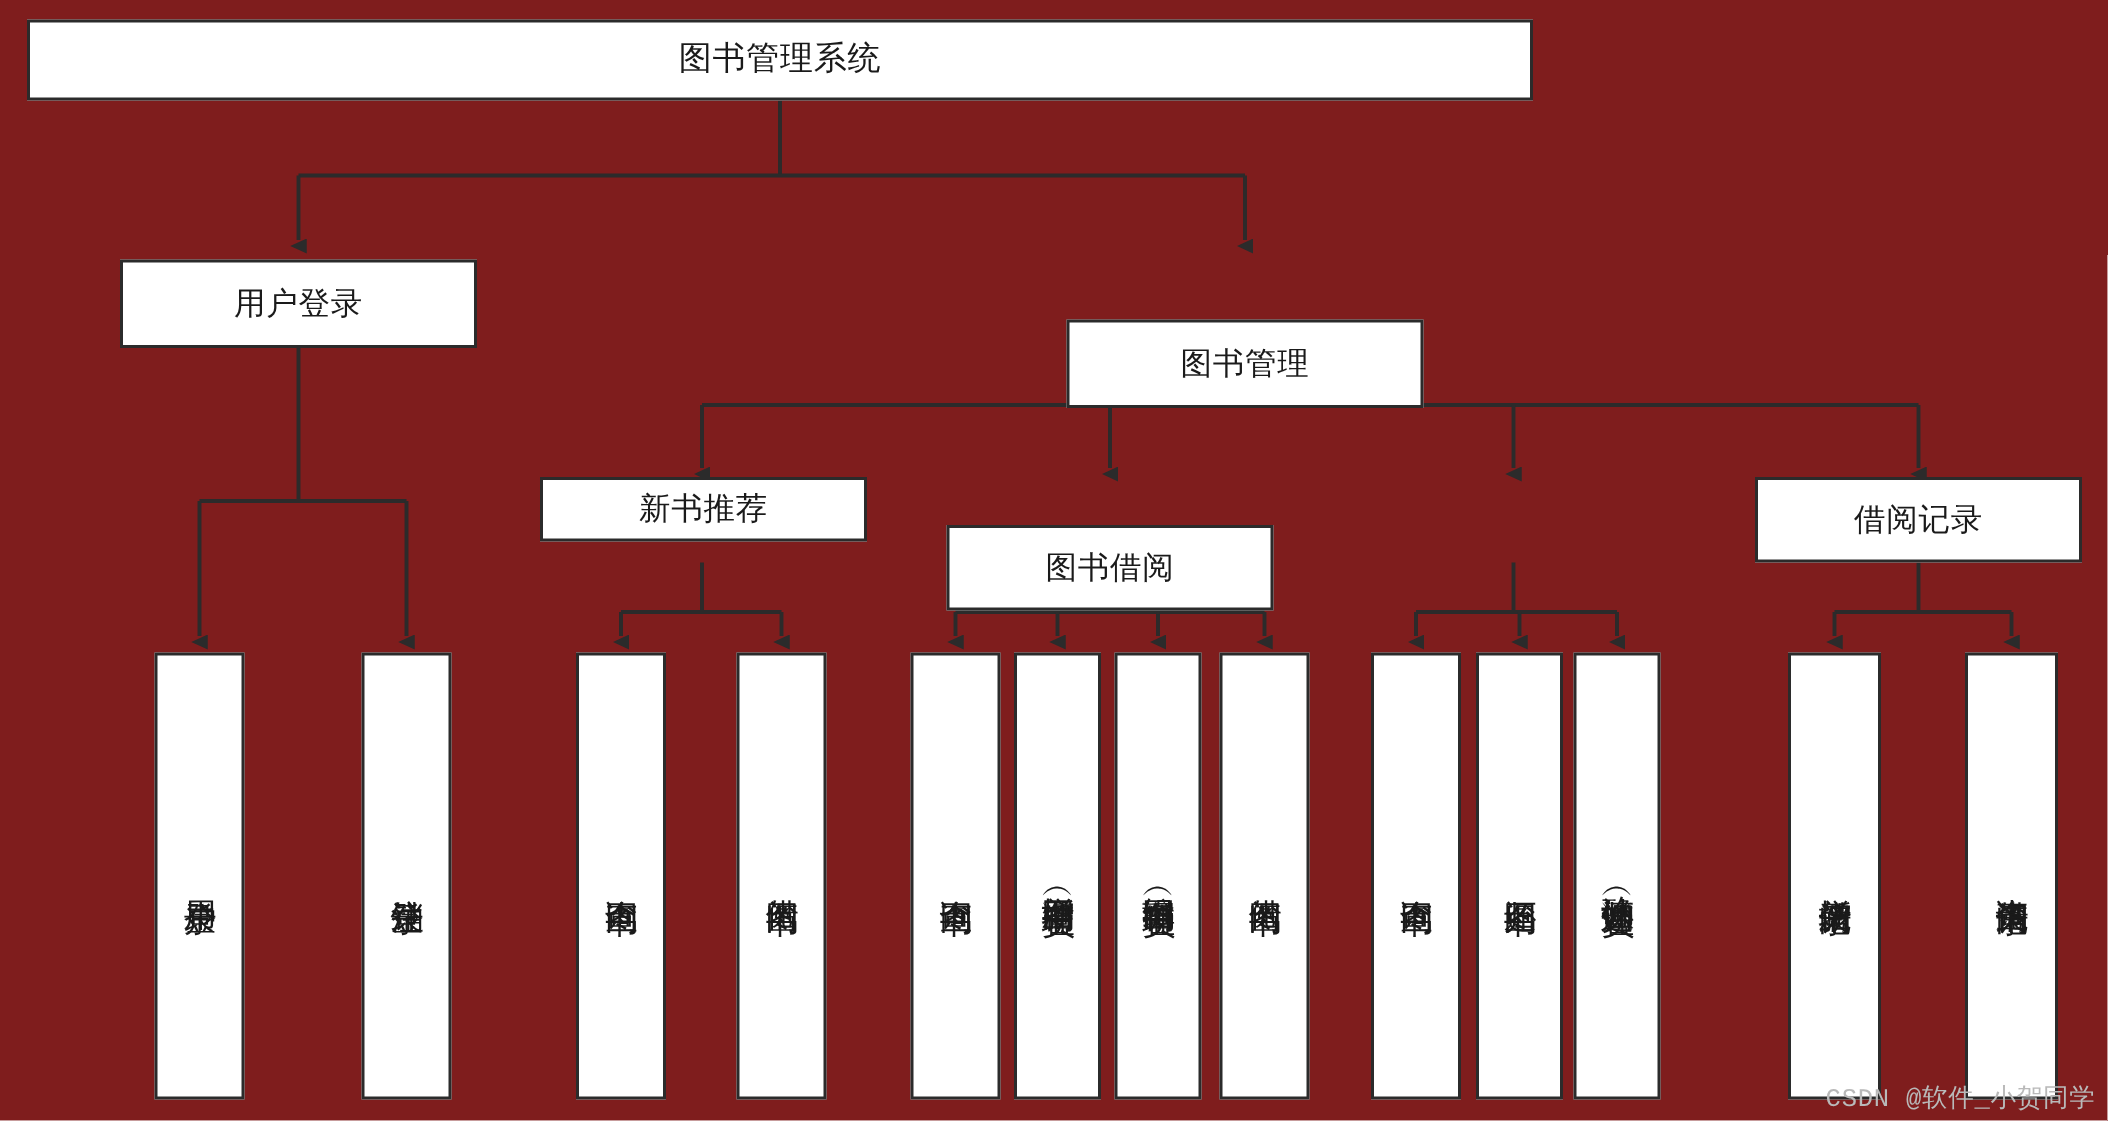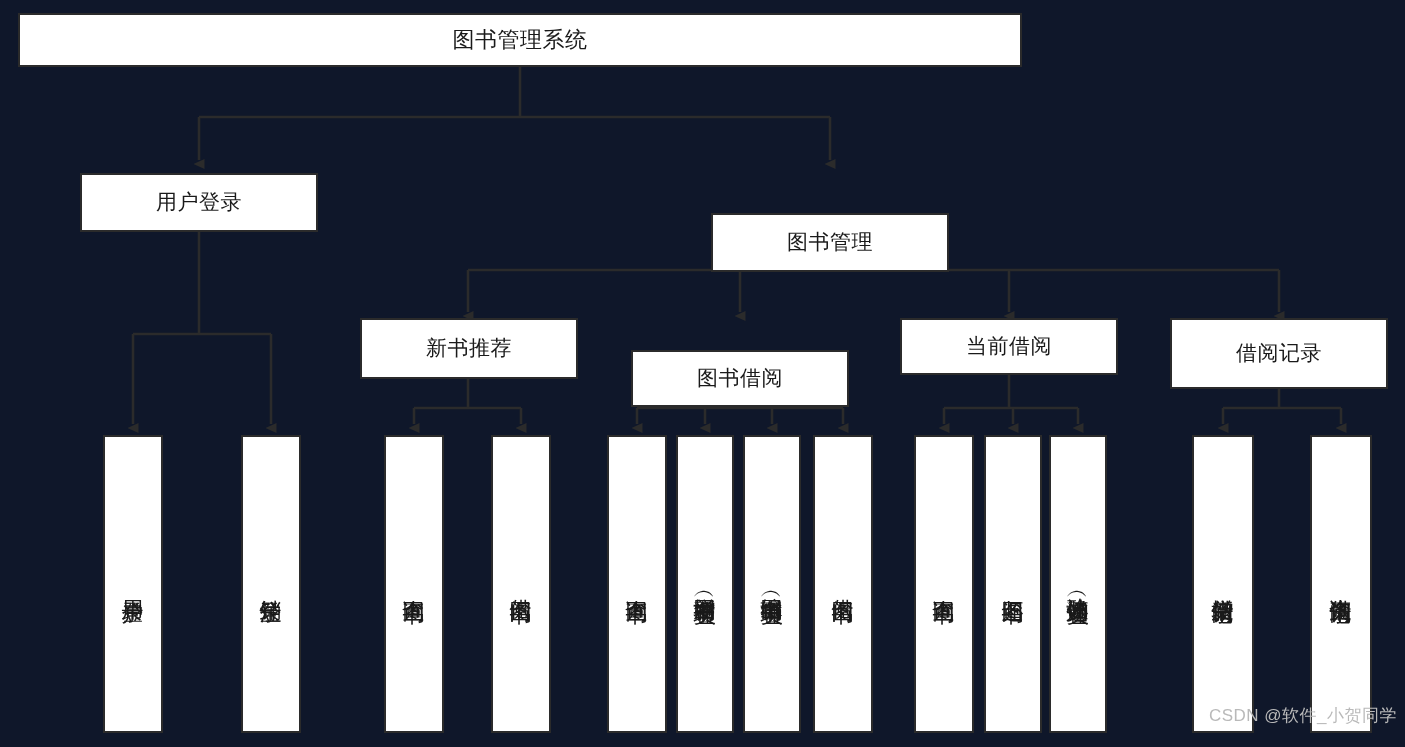--- a/index.html
+++ b/index.html
@@ -5,21 +5,21 @@
   * { box-sizing: border-box; }
   html, body {
     margin: 0; padding: 0;
     background: #ffffff;
     font-family: "DejaVu Sans", "Liberation Sans", sans-serif;
   }
   #stage {
     position: relative;
     width: 1405px;
     height: 747px;
-    background: #0f172a;
+    background: #7f1d1d;
     overflow: hidden;
   }
   #edges {
     position: absolute;
     left: 0; top: 0;
     width: 1405px;
     height: 747px;
     pointer-events: none;
   }
   .node {
@@ -53,26 +53,26 @@
     writing-mode: vertical-rl;
     text-orientation: upright;
     font-size: 22px;
     line-height: 1.32;
     letter-spacing: 1px;
     max-height: 100%;
   }
   #watermark {
     position: absolute;
     right: 8px;
-    bottom: 20px;
+    bottom: 4px;
     font-size: 17px;
     color: #b9b9b9;
     letter-spacing: 0.5px;
     white-space: nowrap;
-    font-family: Liberation Sans, sans-serif;
+    font-family: Liberation Mono, monospace;
   }
 </style>
 </head>
 <body>
 
 <div id="stage">
 
   <svg id="edges" viewBox="0 0 1405 747" width="1405" height="747" xmlns="http://www.w3.org/2000/svg">
     <defs>
       <marker id="arrow" markerWidth="10" markerHeight="11" refX="1" refY="5.5" orient="auto" markerUnits="userSpaceOnUse">
@@ -128,33 +128,30 @@
   </div>
 
   <div class="node horiz" style="left:80px; top:173px; width:238px; height:59px;">
     <span class="node-label">用户登录</span>
   </div>
 
   <div class="node horiz" style="left:711px; top:173px; width:238px; height:59px;margin-top:40px;">
     <span class="node-label">图书管理</span>
   </div>
 
-  <div class="node horiz" style="left:360px; top:318px; width:218px; height:61px;">
+  <div class="node horiz" style="left:360px; top:318px; width:218px; height:43px;">
     <span class="node-label">新书推荐</span>
   </div>
 
   <div class="node horiz" style="left:631px; top:318px; width:218px; height:57px;margin-top:32px;">
     <span class="node-label">图书借阅</span>
   </div>
 
-  <div class="node horiz" style="left:900px; top:318px; width:218px; height:57px;">
-    <span class="node-label">当前借阅</span>
-  </div>
-
-  <div class="node horiz" style="left:1170px; top:318px; width:218px; height:71px;">
+
+  <div class="node horiz" style="left:1170px; top:318px; width:218px; height:57px;">
     <span class="node-label">借阅记录</span>
   </div>
 
   <div class="node vert" style="left:103px; top:435px; width:60px; height:298px;">
     <span class="node-label">用户登录</span>
   </div>
 
   <div class="node vert" style="left:241px; top:435px; width:60px; height:298px;">
     <span class="node-label">注销登录</span>
   </div>

